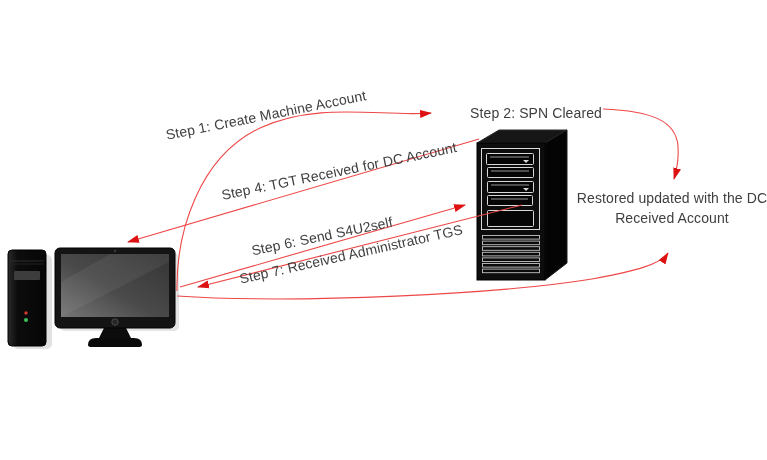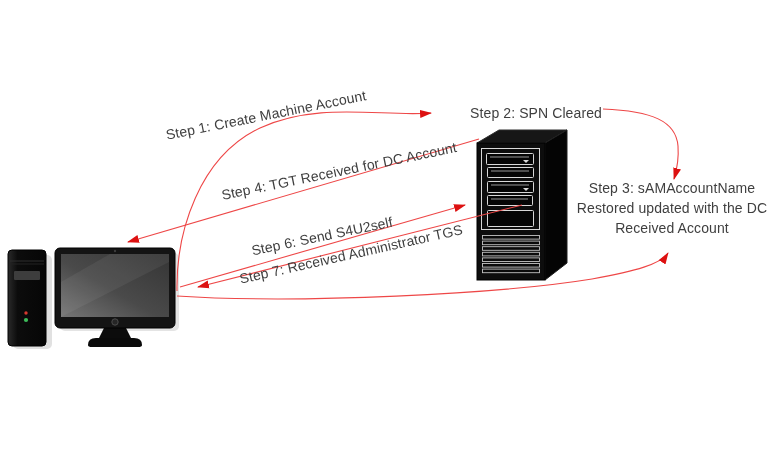--- a/index.html
+++ b/index.html
@@ -109,21 +109,20 @@
       <path d="M180,287 L465,205" marker-end="url(#ah)"></path>
       <path d="M522,205 L198,287" marker-end="url(#ah)"></path>
     </g>
   </svg>
 
   <div class="lbl" style="left:266px;top:115px;--r:-11.3deg">Step 1: Create Machine Account</div>
 
   <div class="lbl" style="left:536px;top:113px">Step 2: SPN Cleared</div>
 
   <div class="lbl lbl-multi" style="left:672px;top:208px">
-    <span>Step 3: sAMAccountName</span>
     <span>Restored updated with the DC</span>
     <span>Received Account</span>
   </div>
 
   <div class="lbl" style="left:339px;top:171px;--r:-11.6deg">Step 4: TGT Received for DC Account</div>
 
 
   <div class="lbl" style="left:322px;top:236px;--r:-11.7deg">Step 6: Send S4U2self</div>
 
   <div class="lbl" style="left:351px;top:254px;--r:-12.6deg">Step 7: Received Administrator TGS</div>

